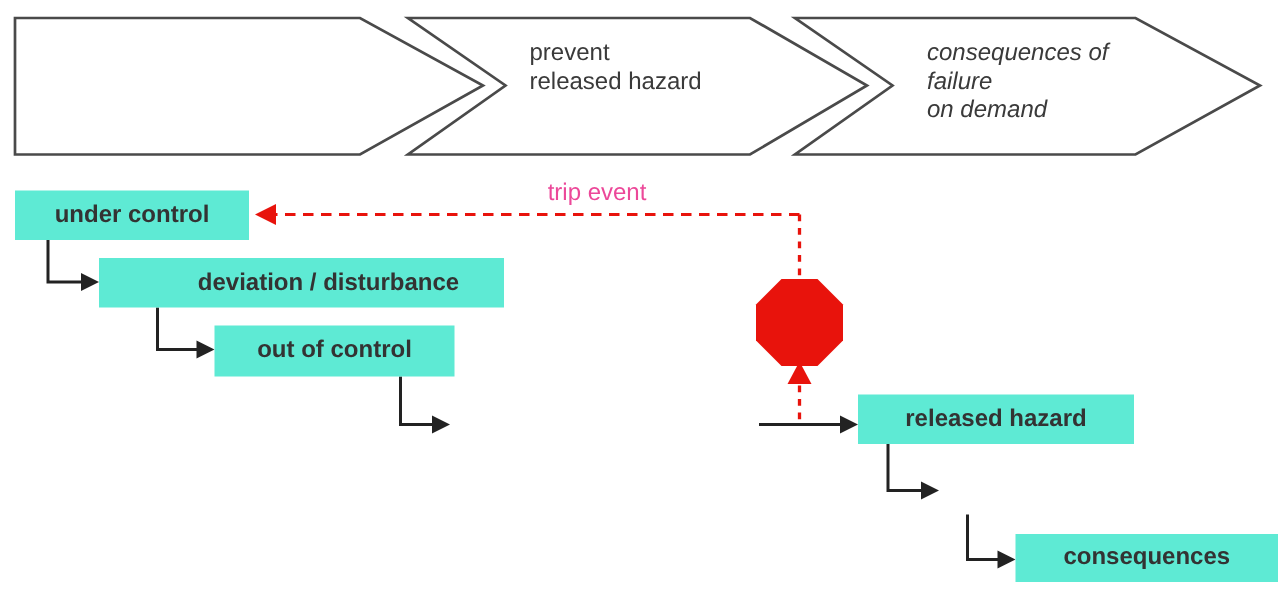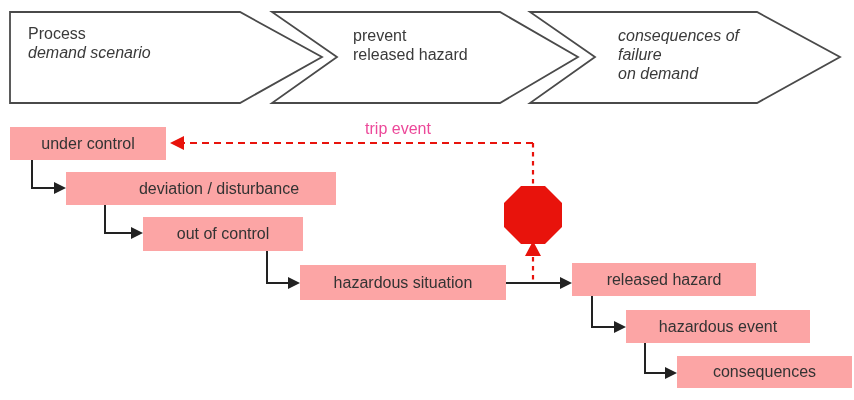--- a/index.html
+++ b/index.html
@@ -60,24 +60,24 @@
     color: #3a3a3a;
     font-size: 16px;
     line-height: 19px;
     white-space: nowrap;
   }
   .chev-text .it {
     font-style: italic;
   }
   .gbox {
     position: absolute;
-    background: #fca5a5;
+    background: #5eead4;
     color: #333333;
     font-size: 16px;
-    font-weight: normal;
+    font-weight: bold;
     display: flex;
     align-items: center;
     justify-content: center;
     white-space: nowrap;
   }
   .sif-label {
     position: absolute;
     left: 504px;
     top: 201px;
     width: 58px;
@@ -130,38 +130,32 @@
 
     <polyline class="red-dash" points="533,143 184,143"></polyline>
     <polygon class="red-ah" points="170,143 184,136 184,150"></polygon>
     <polyline class="red-dash-v" points="533,143 533,186"></polyline>
     <polyline class="red-dash-v" points="533,257 533,282"></polyline>
     <polygon class="red-ah" points="533,241 525,256 541,256"></polygon>
 
     <polygon class="octagon" points="521,186 545,186 562,203 562,227 545,244 521,244 504,227 504,203"></polygon>
   </svg>
 
-  <div class="chev-text" style="left:28px; top:24px;">
-    <div>Process</div>
-    <div class="it">demand scenario</div>
-  </div>
   <div class="chev-text" style="left:353px; top:26px;">
     <div>prevent</div>
     <div>released hazard</div>
   </div>
   <div class="chev-text" style="left:618px; top:26px;">
     <div class="it">consequences of</div>
     <div class="it">failure</div>
     <div class="it">on demand</div>
   </div>
 
   <div class="gbox" style="left:10px;  top:127px; width:156px; height:33px;">under control</div>
   <div class="gbox" style="left:66px;  top:172px; width:234px; height:33px;padding-left:36px;">deviation / disturbance</div>
   <div class="gbox" style="left:143px; top:217px; width:160px; height:34px;">out of control</div>
-  <div class="gbox" style="left:300px; top:265px; width:206px; height:35px;">hazardous situation</div>
   <div class="gbox" style="left:572px; top:263px; width:184px; height:33px;">released hazard</div>
-  <div class="gbox" style="left:626px; top:310px; width:184px; height:33px;">hazardous event</div>
   <div class="gbox" style="left:677px; top:356px; width:175px; height:32px;">consequences</div>
 
   <div class="sif-label">SIF</div>
   <div class="trip-label">trip event</div>
 
 </div>
 
 </body></html>

